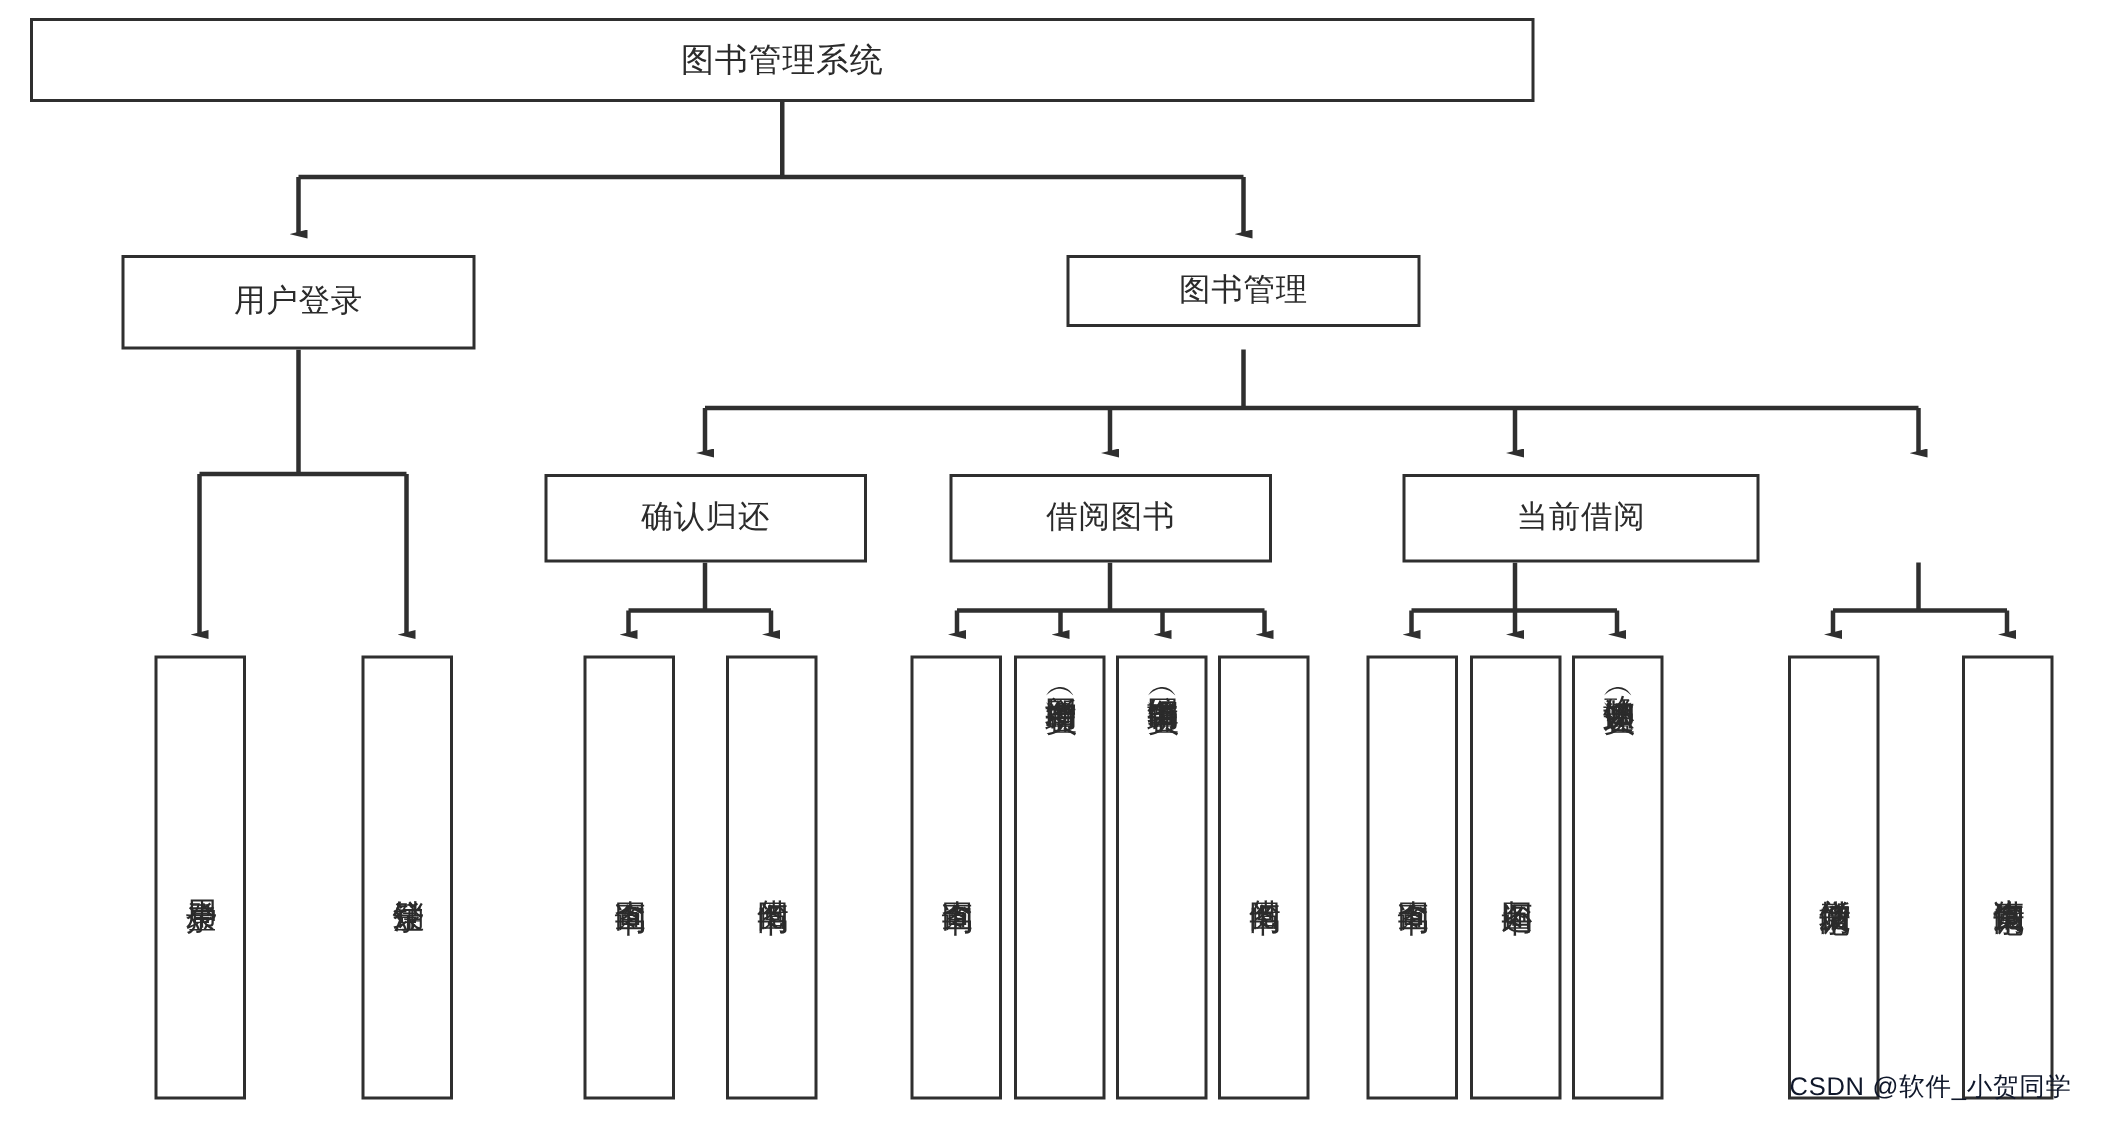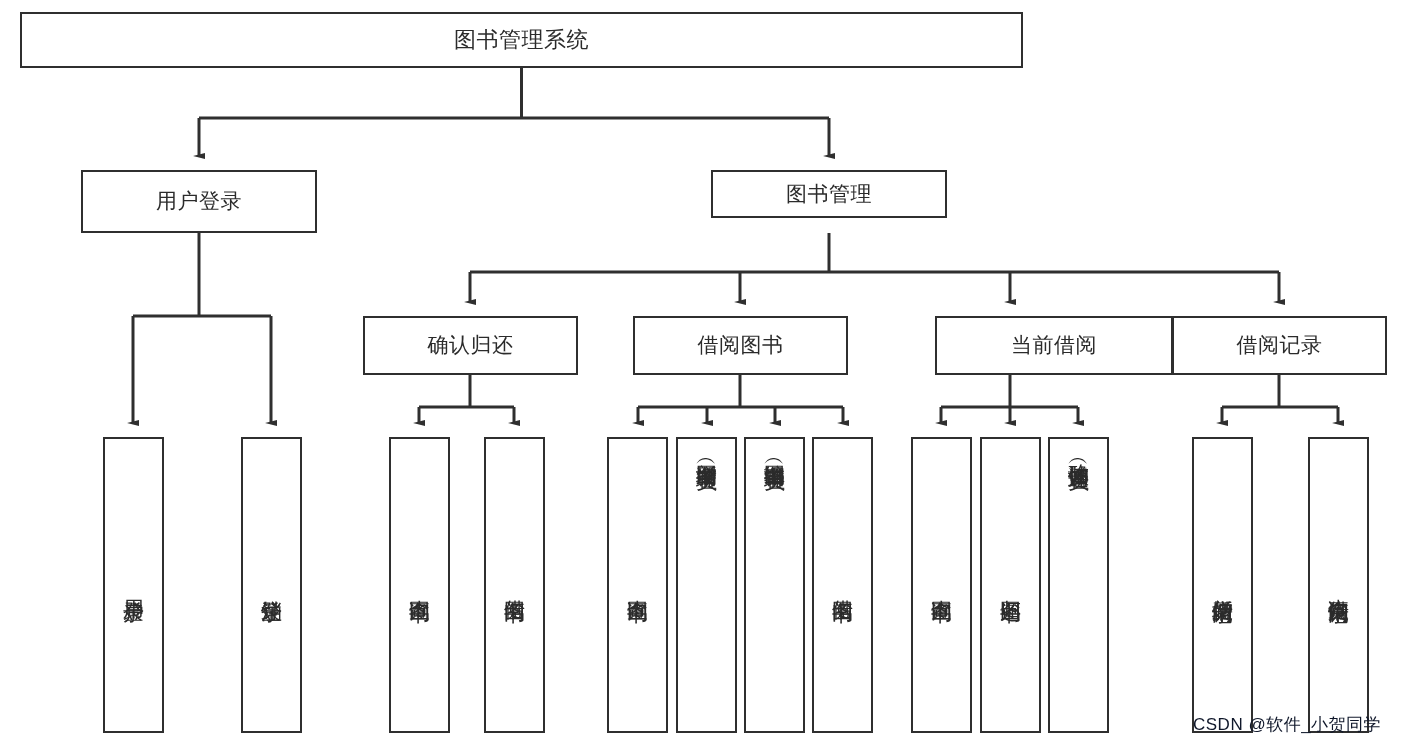--- a/index.html
+++ b/index.html
@@ -145,23 +145,20 @@
 
   <div class="node level-2" style="left:363px; top:316px; width:215px; height:59px;">
     <span class="node-label">确认归还</span>
   </div>
   <div class="node level-2" style="left:633px; top:316px; width:215px; height:59px;">
     <span class="node-label">借阅图书</span>
   </div>
   <div class="node level-2" style="left:935px; top:316px; width:238px; height:59px;">
     <span class="node-label">当前借阅</span>
   </div>
-  <div class="node level-2" style="left:1172px; top:316px; width:215px; height:59px;">
-    <span class="node-label">借阅记录</span>
-  </div>
 
   <div class="node leaf center-text" style="left:103px; top:437px; width:61px; height:296px;">
     <span class="node-label">用户登录</span>
   </div>
   <div class="node leaf center-text" style="left:241px; top:437px; width:61px; height:296px;">
     <span class="node-label">注销登录</span>
   </div>
 
   <div class="node leaf center-text" style="left:389px; top:437px; width:61px; height:296px;">
     <span class="node-label">查询图书</span>

